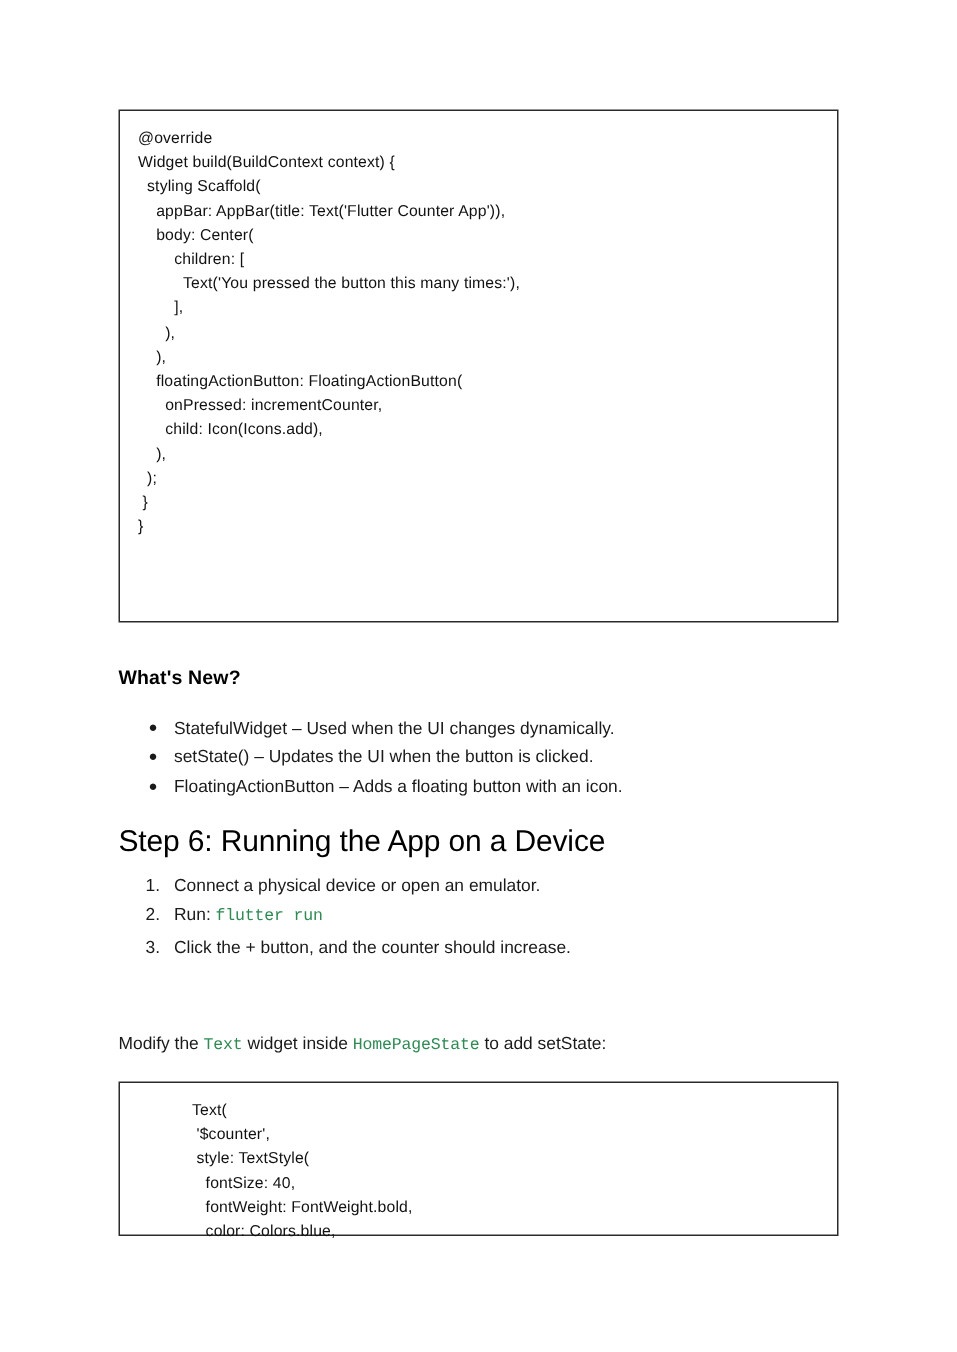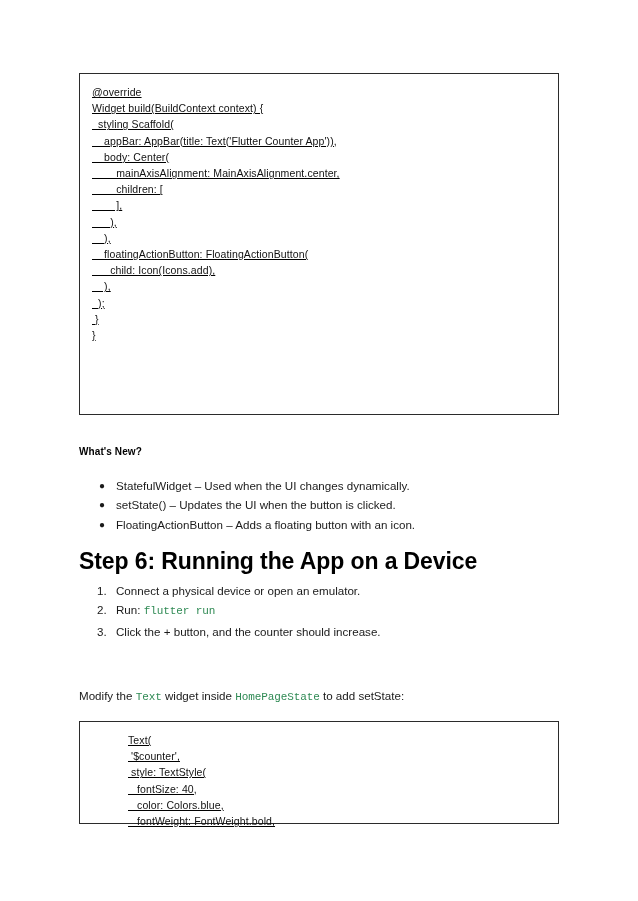--- a/index.html
+++ b/index.html
@@ -24,50 +24,49 @@
 
   
   .code-box {
     position: absolute;
     left: 79px;
     width: 480px;
     box-sizing: border-box;
     border: 1px solid #2b2b2b;
     background: #ffffff;
     padding: 10px 12px 8px 12px;
-    text-decoration: underline;
   }
   .code-box.top  { top: 73px;  height: 342px; }
   .code-box.bottom { top: 721px; height: 103px; padding-left: 48px; }
 
   .code-line {
     font-family: "Liberation Sans", sans-serif;
     font-size: 10.5px;
     line-height: 16.2px;
     color: #111111;
     white-space: pre;
     letter-spacing: 0.01em;
   }
 
   
   .h3 {
     position: absolute;
     left: 79px;
-    font-size: 10px;
+    font-size: 13px;
     font-weight: bold;
     line-height: 18px;
     letter-spacing: 0.1px;
     color: #000;
     margin: 0;
   }
   .h2 {
     position: absolute;
     left: 79px;
-    font-size: 23px;
-    font-weight: bold;
+    font-size: 20px;
+    font-weight: normal;
     line-height: 26px;
     letter-spacing: -0.1px;
     color: #000;
     margin: 0;
   }
 
   
   .list {
     position: absolute;
     left: 79px;
@@ -124,26 +123,27 @@
 <body>
 
 <div class="page">
 
   <div class="code-box top">
     <div class="code-line">@override</div>
     <div class="code-line">Widget build(BuildContext context) {</div>
     <div class="code-line">  styling Scaffold(</div>
     <div class="code-line">    appBar: AppBar(title: Text('Flutter Counter App')),</div>
     <div class="code-line">    body: Center(</div>
-    <div class="code-line">        mainAxisAlignment: MainAxisAlignment.center,</div>
     <div class="code-line">        children: [</div>
+    <div class="code-line">          Text('You pressed the button this many times:'),</div>
     <div class="code-line">        ],</div>
     <div class="code-line">      ),</div>
     <div class="code-line">    ),</div>
     <div class="code-line">    floatingActionButton: FloatingActionButton(</div>
+    <div class="code-line">      onPressed: incrementCounter,</div>
     <div class="code-line">      child: Icon(Icons.add),</div>
     <div class="code-line">    ),</div>
     <div class="code-line">  );</div>
     <div class="code-line"> }</div>
     <div class="code-line">}</div>
   </div>
 
   <h3 class="h3" style="top:443px">What's New?</h3>
 
   <ul class="list bullets" style="top:476px">
@@ -173,17 +173,17 @@
   </ol>
 
 
   <p class="para" style="top:687px"><span>Modify the </span><span class="code-inline">Text</span><span> widget inside </span><span class="code-inline">HomePageState</span><span> to add setState:</span></p>
 
   <div class="code-box bottom">
     <div class="code-line">Text(</div>
     <div class="code-line"> '$counter',</div>
     <div class="code-line"> style: TextStyle(</div>
     <div class="code-line">   fontSize: 40,</div>
+    <div class="code-line">   fontWeight: FontWeight.bold,</div>
     <div class="code-line">   color: Colors.blue,</div>
-    <div class="code-line">   fontWeight: FontWeight.bold,</div>
   </div>
 
 </div>
 
 </body></html>

